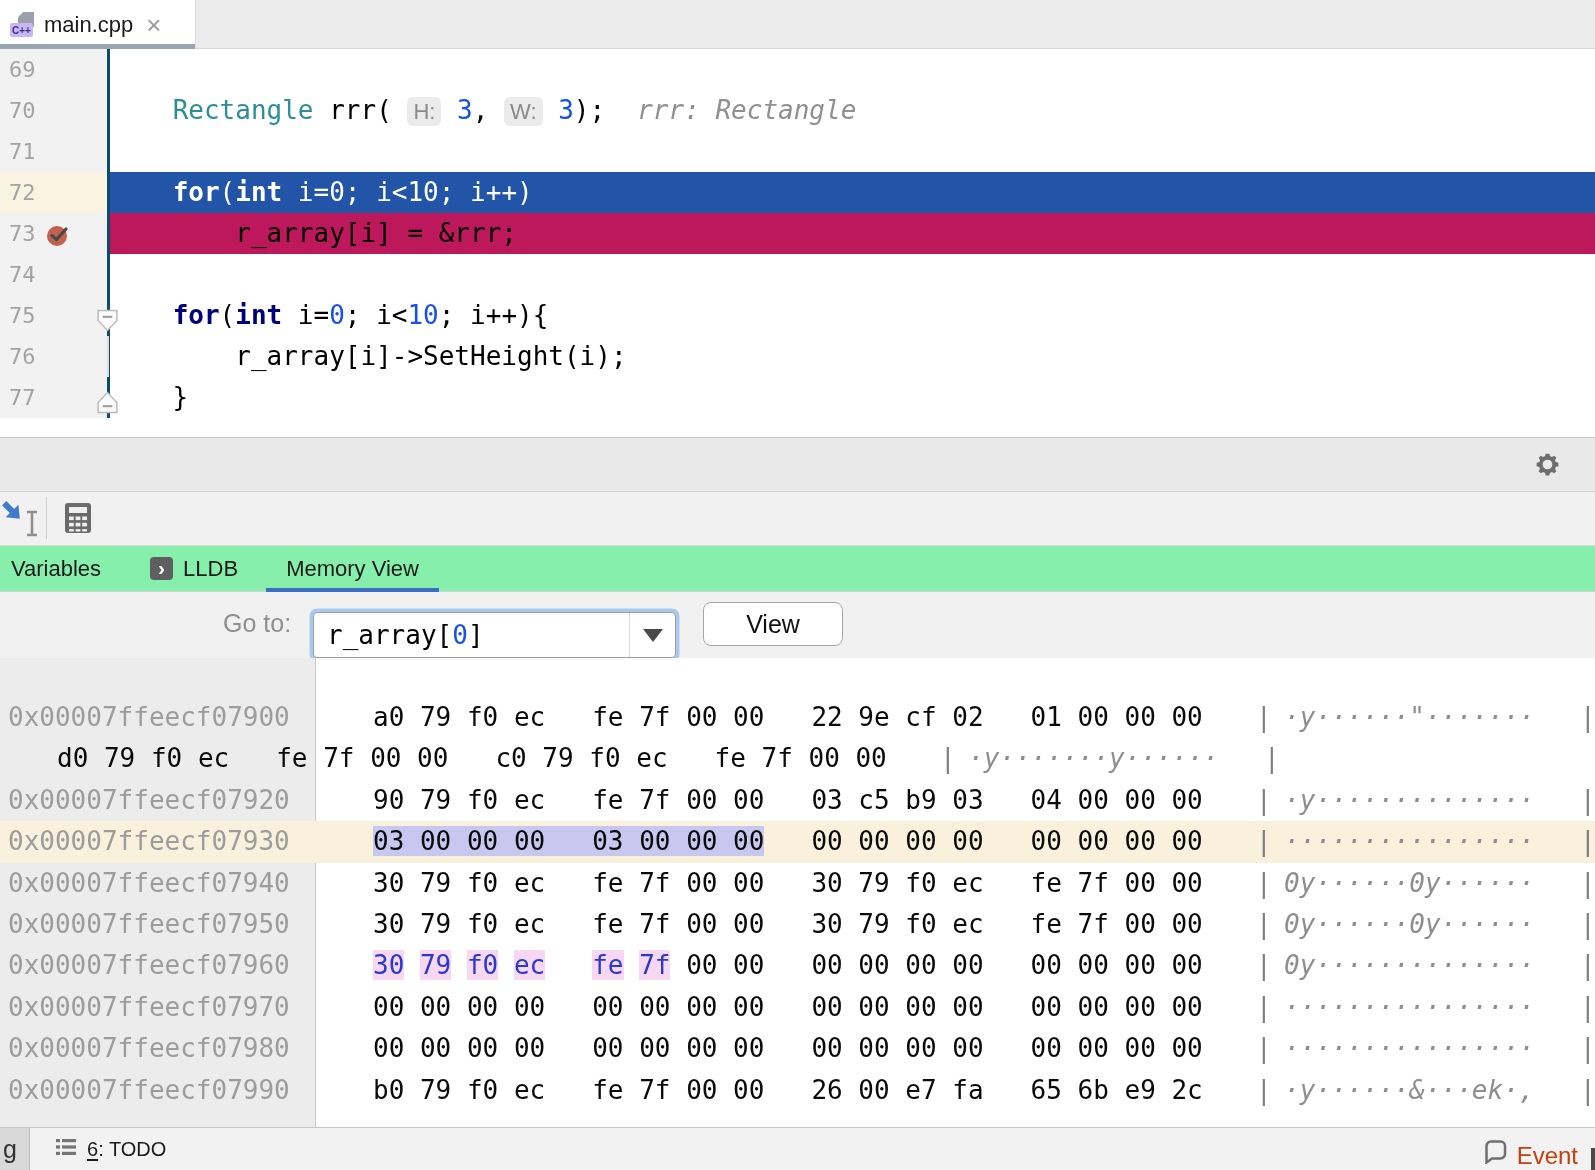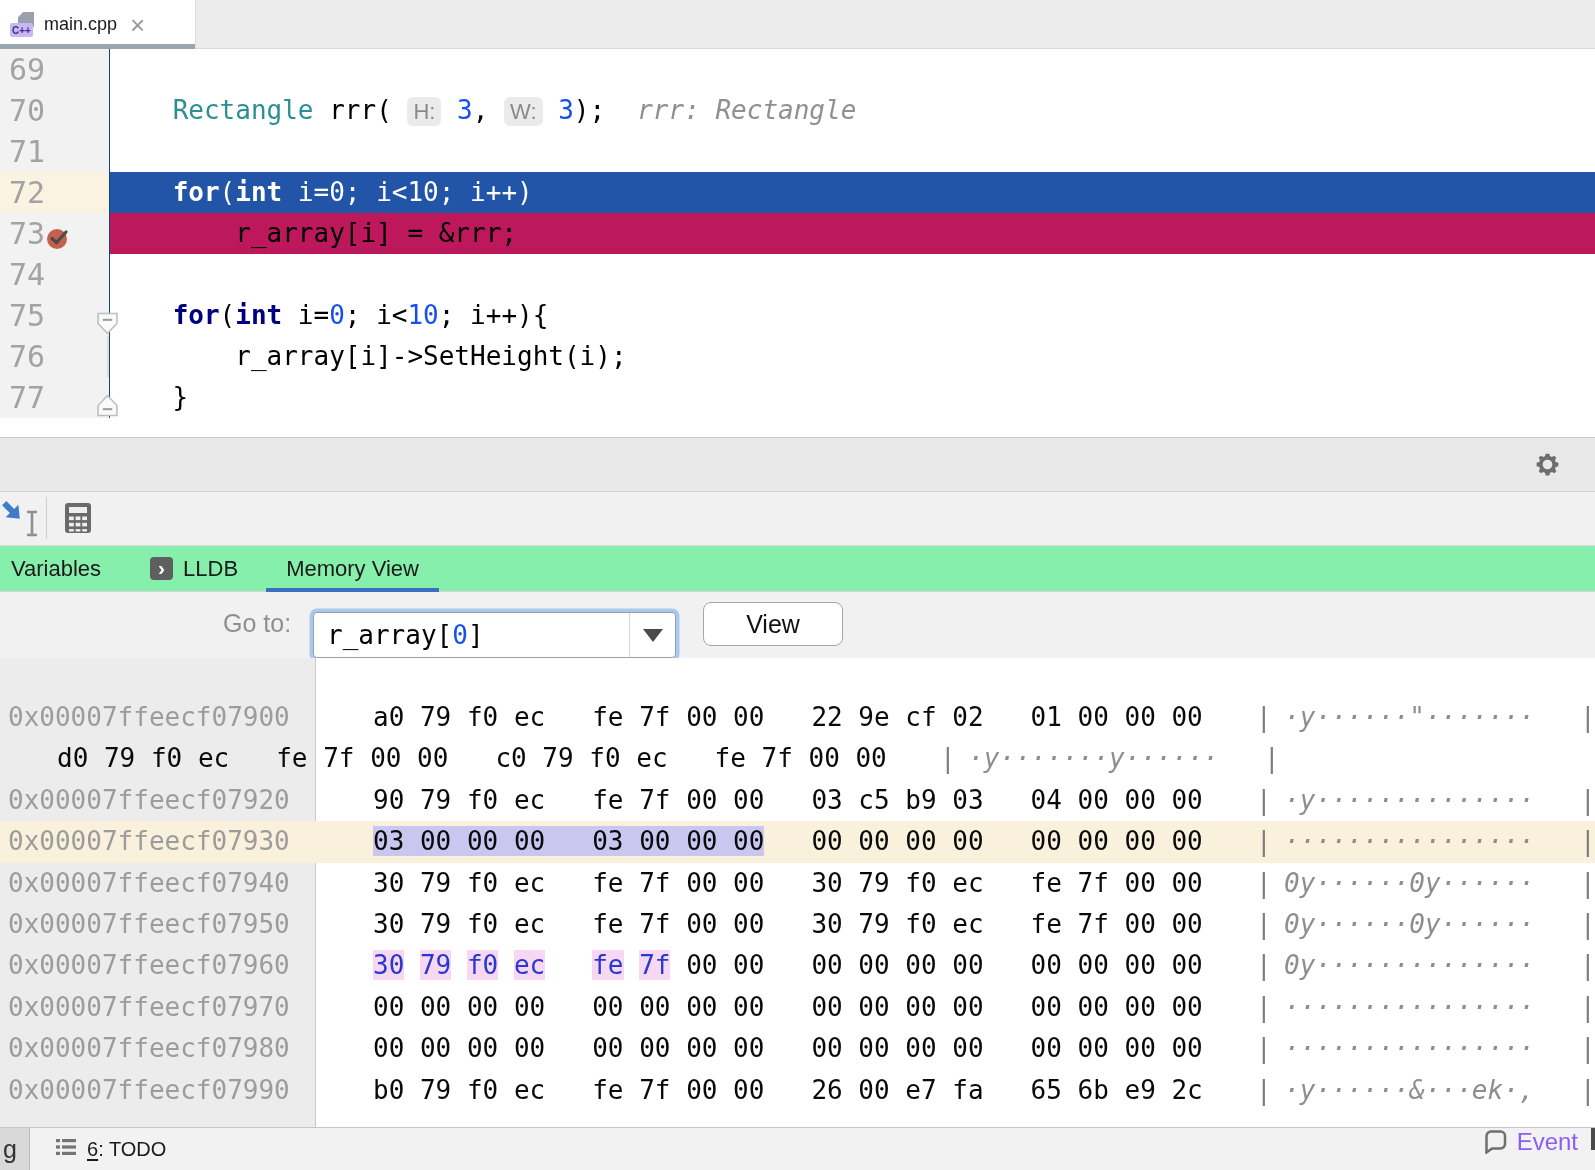--- a/index.html
+++ b/index.html
@@ -10,28 +10,28 @@
   #tabbar { height:49px; background:#ECECEC; position:relative; border-bottom:1px solid #D8D8D8; }
   .tab { position:absolute; left:0; top:0; width:196px; height:49px; background:#fff;
          display:flex; align-items:center; padding:0 10px; gap:9px; border-right:1px solid #DCDCDC; }
   .tab-stripe { position:absolute; left:0; bottom:0; width:100%; height:5px; background:#9AA5B2; }
   .cpp-icon { width:25px; height:25px; position:relative; flex:0 0 25px; }
   .cpp-icon .page { position:absolute; right:1px; top:0; width:16px; height:15px; background:#9BA1AA;
                     clip-path:polygon(32% 0,100% 0,100% 100%,0 100%,0 35%); }
   .cpp-icon .badge { position:absolute; left:0; bottom:0; width:23px; height:14px; background:#C9B7F3;
                      color:#3F2D91; font-size:10px; font-weight:bold; display:flex; align-items:center;
                      justify-content:center; border-radius:2px; }
-  .tab-title { font-size:18px; color:#1A1A1A;text-align:right; }
+  .tab-title { font-size:22px; color:#1A1A1A;text-align:right; }
   .tab-close { color:#9A9A9A; font-size:26px; line-height:1; margin-left:4px; }
 
   
   #editor { height:388px; background:#fff; overflow:hidden; }
   .ed-row { display:flex; height:41px; }
-  .gutter-cell { width:110px; flex:0 0 110px; background:#F2F2F2; border-right:1px solid #0c4a6e;
-                 position:relative; font-family:"DejaVu Sans Mono", monospace; font-size:30px;
+  .gutter-cell { width:110px; flex:0 0 110px; background:#F2F2F2; border-right:3px solid #0c4a6e;
+                 position:relative; font-family:"DejaVu Sans Mono", monospace; font-size:22px;
                  color:#A3A3A3; line-height:41px; padding-left:9px; }
   .gut-exec { background:#FBF3E1; }
   .code-cell { flex:1; font-family:"DejaVu Sans Mono", monospace; font-size:26px; line-height:41px;
                white-space:pre; color:#000; }
   .seg-kw  { font-weight:bold; color:#00007F; }
   .seg-num { color:#1750EB; }
   .seg-cls { color:#2B8F94; }
   .seg-chip { background:#EBEBEB; color:#8A8A8A; border-radius:6px; padding:2px 6px;
               font-family:"Liberation Sans", sans-serif; font-size:22px; }
   .seg-hint { color:#909090; font-style:italic; margin-left:32px; }
@@ -92,22 +92,22 @@
   .bar2 { left:1264px; }
   .mem-ascii { position:absolute; left:968px; top:0; color:#8E8E8E; font-style:italic; white-space:pre; }
 
   
   #statusbar { height:43px; background:#F2F2F2; border-top:1px solid #C6C6C6; position:relative;
                display:flex; align-items:center; }
   .sb-clip { width:30px; height:100%; background:#D9D9D9; border-right:1px solid #BDBDBD; color:#333;
              font-size:25px; display:flex; align-items:center; overflow:hidden; padding-left:3px; }
   .todo-group { margin-left:24px; display:flex; align-items:center; gap:9px; font-size:20px; color:#1A1A1A; }
   .todo-label u { text-underline-offset:3px; }
-  .event-group { position:absolute; right:0; top:0; height:100%; display:flex; align-items:flex-start; gap:9px;
-                 font-size:24px; color:#8b5cf6; }
+  .event-group { position:absolute; right:0; top:0; height:100%; display:flex; align-items:flex-end; gap:9px;
+                 font-size:24px; color:#c2410c; }
   .event-sliver { width:4px; height:22px; background:#4A4A4A; margin-left:4px; }
 </style>
 </head>
 <body>
 
 <div id="tabbar">
   <div class="tab">
     <span class="cpp-icon">
       <span class="page"></span>
       <span class="badge">C++</span>

